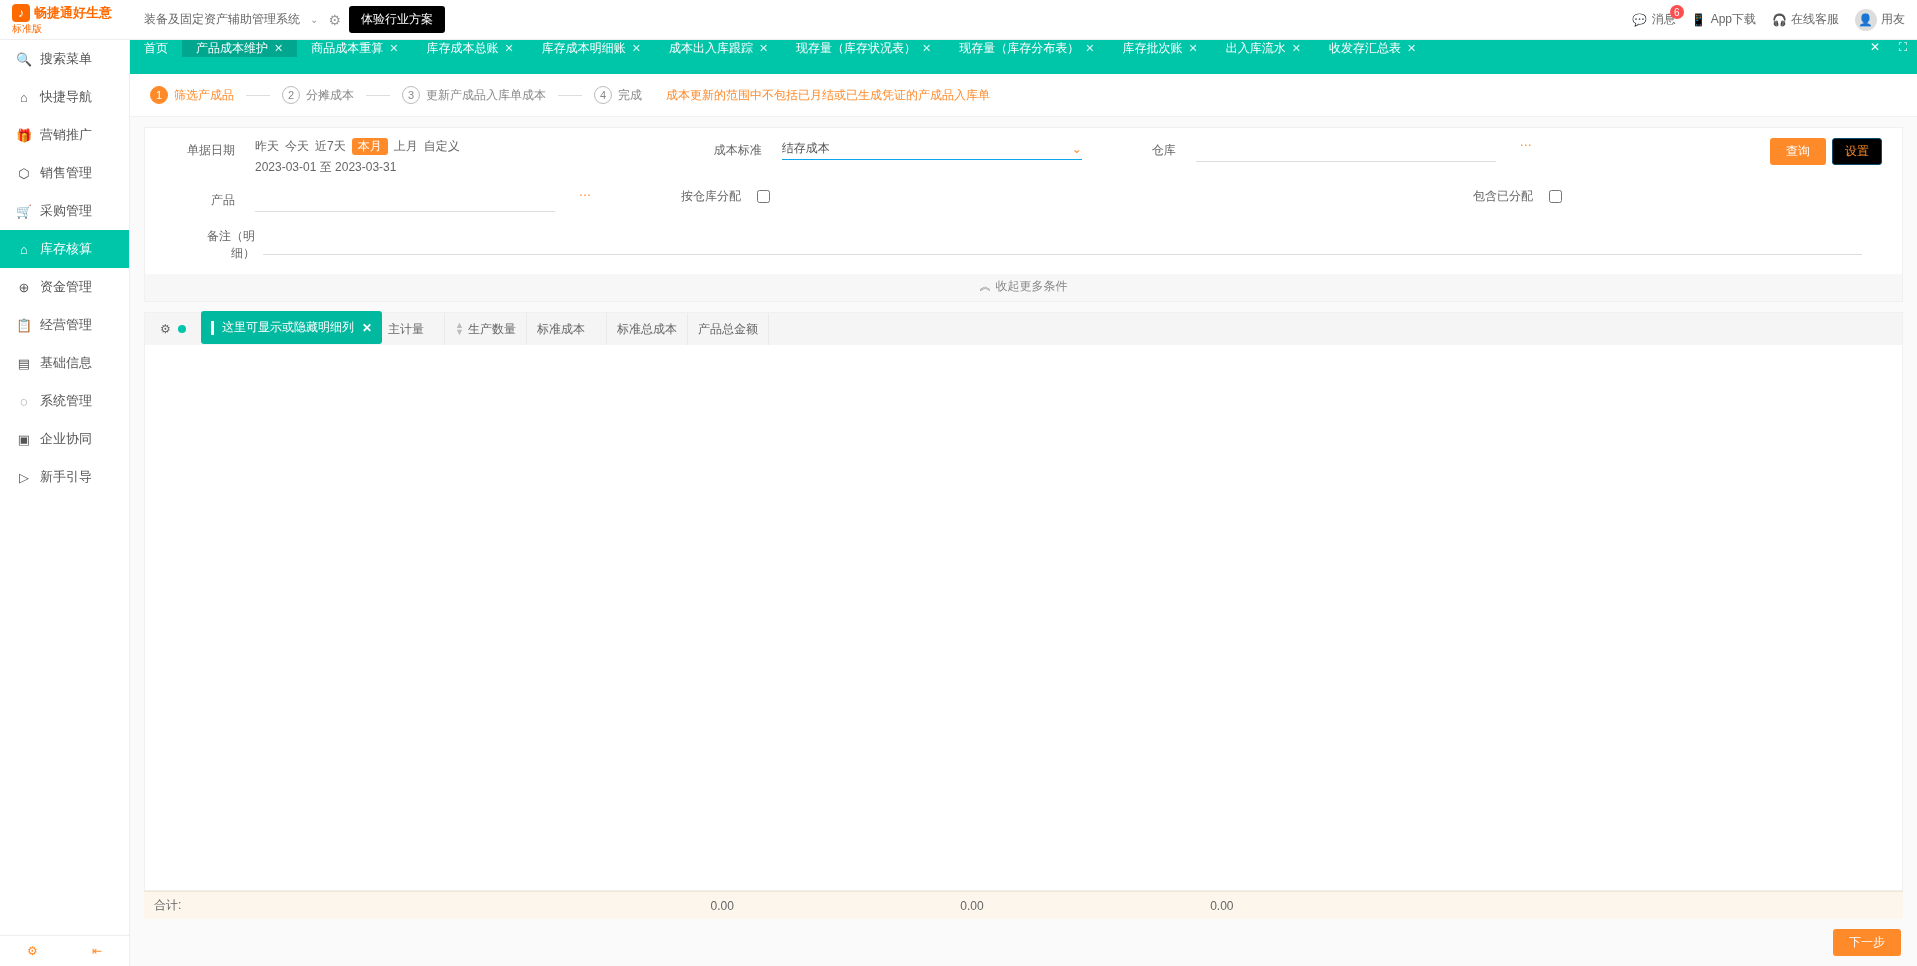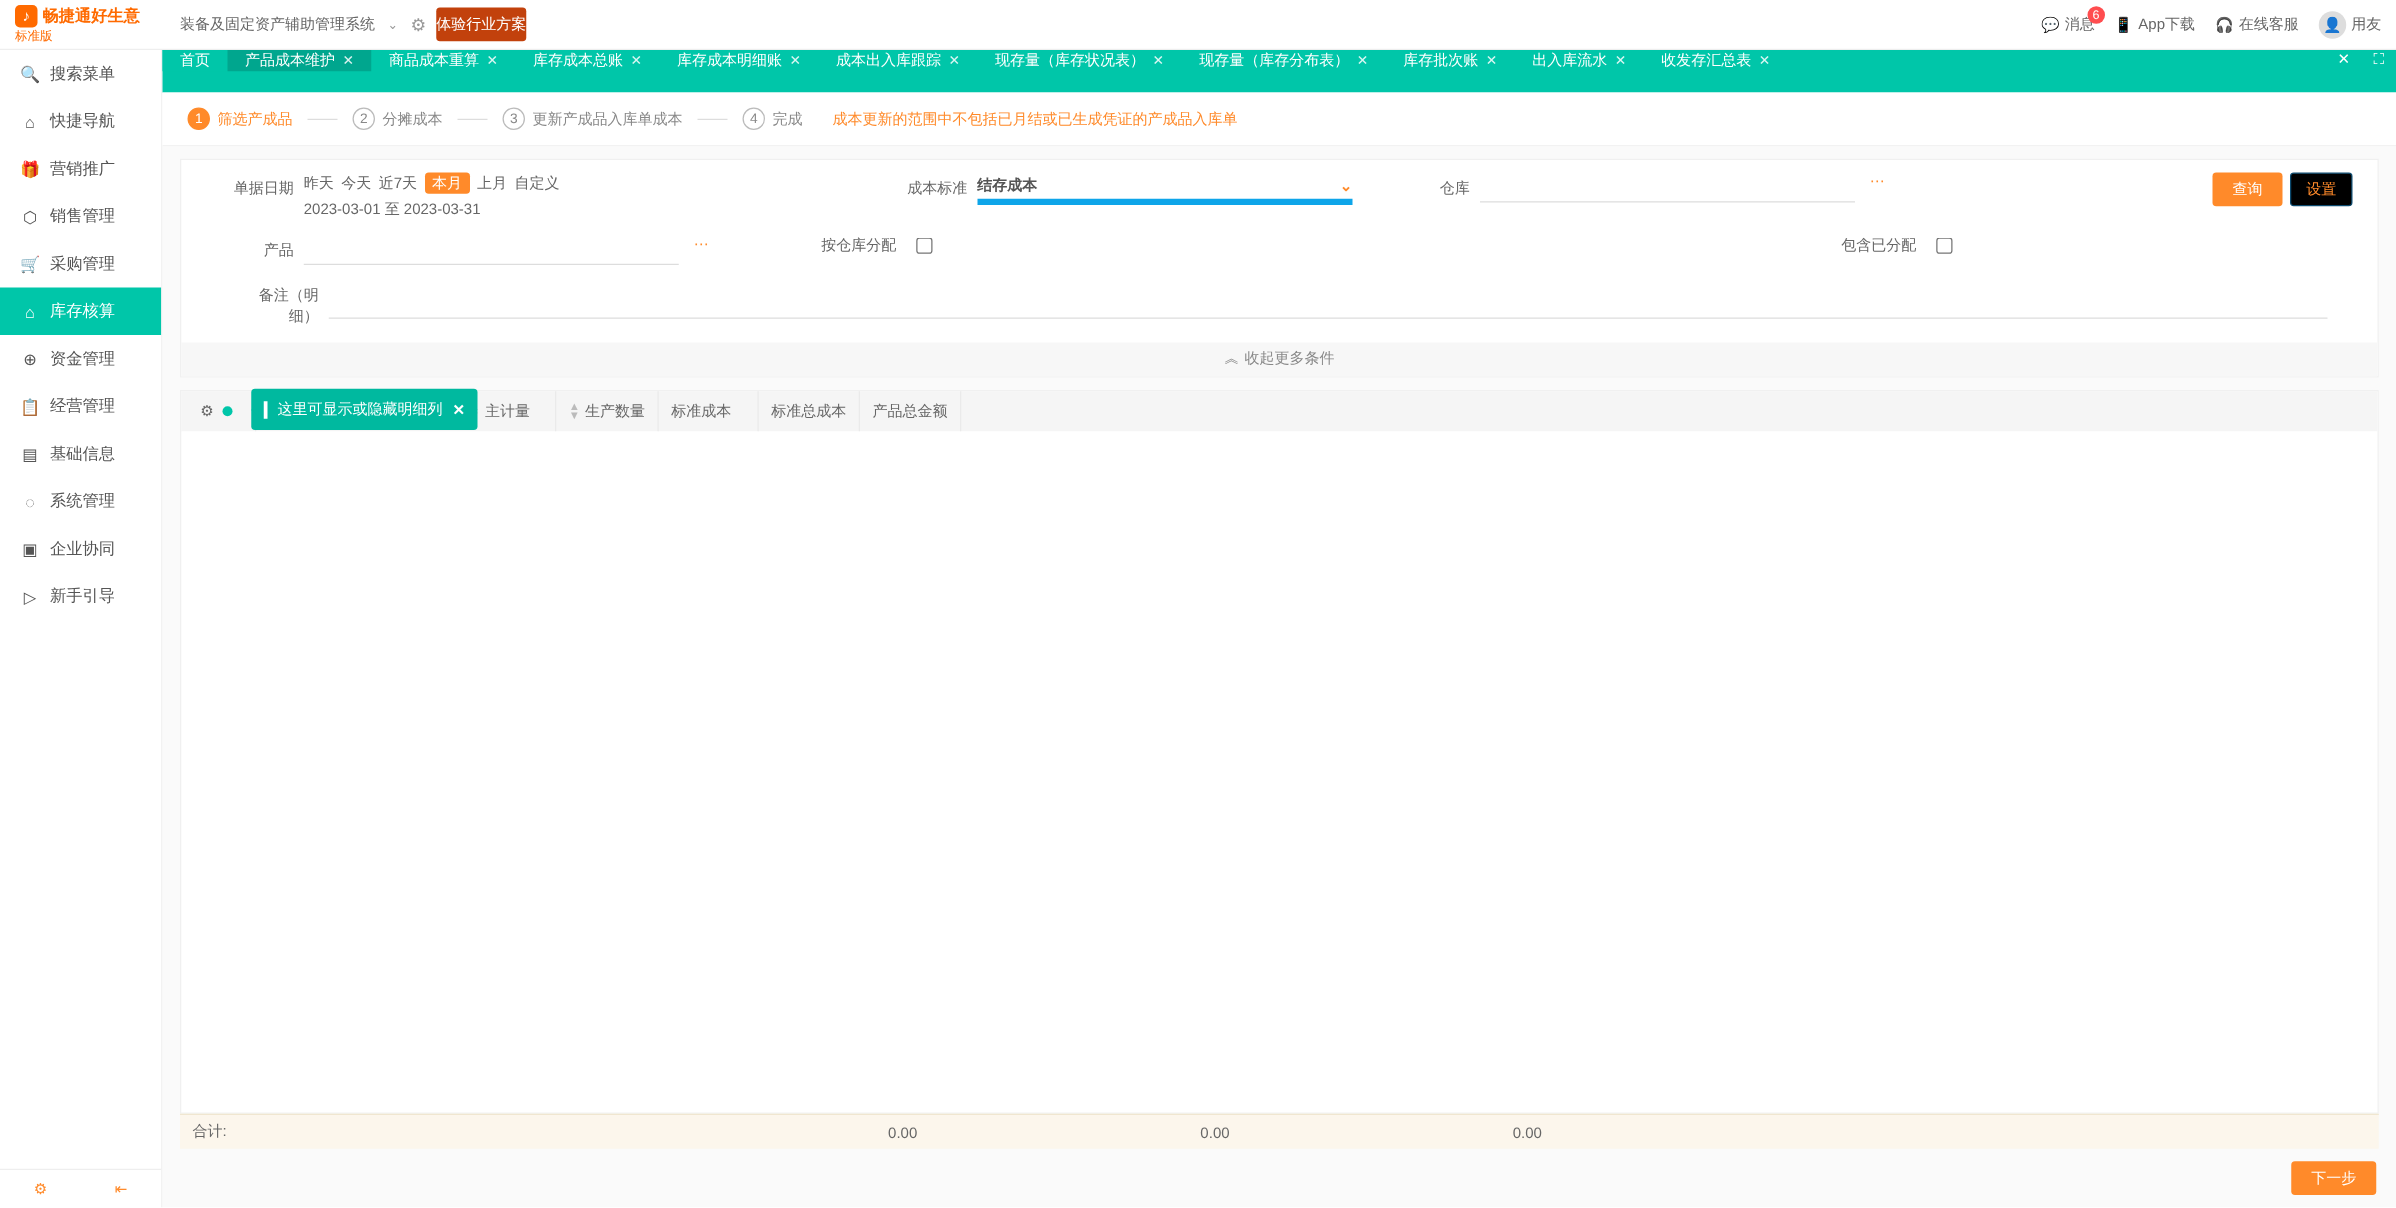--- a/index.html
+++ b/index.html
@@ -8,21 +8,21 @@
 
 
 .top-header { display: flex; align-items: center; height: 40px; border-bottom: 1px solid #eee; padding: 0 12px; }
 .logo-area { display: flex; flex-direction: column; align-items: flex-start; margin-right: 20px; }
 .logo-row { display: flex; align-items: center; gap: 4px; color: #ff6a00; font-weight: bold; font-size: 13px; }
 .logo-icon { width: 18px; height: 18px; border-radius: 4px; background: #ff6a00; display: flex; align-items: center; justify-content: center; color: #fff; font-size: 12px; }
 .logo-sub { font-size: 10px; color: #ff6a00; }
 .sys-select { display: flex; align-items: center; gap: 10px; color: #666; font-size: 12px; margin-left: 12px; margin-right: 10px; }
 .chev { color: #999; font-size: 10px; }
 .gear-sm { color: #999; font-size: 14px; }
-.btn-industry { background: #c2410c; color: #fff; border: none; padding: 5px 0; border-radius: 3px; font-size: 12px; cursor: pointer; margin-left: 8px; }
+.btn-industry { background: #000000; color: #fff; border: none; padding: 5px 12px; border-radius: 3px; font-size: 12px; cursor: pointer; margin-left: 8px; }
 .spacer { flex: 1; }
 .header-right { display: flex; align-items: center; gap: 16px; color: #666; }
 .hr-item { display: flex; align-items: center; gap: 4px; cursor: pointer; position: relative; }
 .badge-red { position: absolute; top: -6px; right: -8px; background: #ff4d4f; color: #fff; border-radius: 8px; min-width: 14px; height: 14px; font-size: 10px; display: flex; align-items: center; justify-content: center; padding: 0 3px; }
 .avatar { width: 22px; height: 22px; border-radius: 50%; background: #ddd; display: flex; align-items: center; justify-content: center; color: #fff; font-size: 12px; }
 
 
 .body { display: flex; flex: 1; min-height: 0; }
 
 
@@ -48,30 +48,30 @@
 .step { display: flex; align-items: center; gap: 6px; color: #888; }
 .step .num { width: 18px; height: 18px; border-radius: 50%; border: 1px solid #bbb; display: flex; align-items: center; justify-content: center; font-size: 11px; }
 .step.active .num { background: #ff8a2a; border-color: #ff8a2a; color: #fff; }
 .step.active { color: #ff8a2a; }
 .step-sep { width: 24px; height: 1px; background: #ddd; }
 .steps-note { color: #ff8a2a; margin-left: 12px; }
 
 
 .filter-panel { background: #fff; margin: 10px 14px 0 14px; padding: 10px 20px 0 20px; border: 1px solid #f0f0f0; }
 .filter-row { display: flex; align-items: flex-start; gap: 24px; margin-bottom: 12px; flex-wrap: wrap; }
-.filter-group { display: flex; align-items: flex-start; gap: 8px; }
+.filter-group { display: flex; align-items: flex-start; gap: 20px; }
 .filter-label { width: 70px; text-align: right; color: #666; padding-top: 4px; }
 .date-picks { display: flex; flex-direction: column; gap: 4px; }
 .date-quick { display: flex; gap: 6px; }
 .dq { color: #666; cursor: pointer; }
 .dq.active { background: #ff8a2a; color: #fff; border-radius: 3px; padding: 0 6px; }
 .date-range { color: #666; }
 .underline-input { border: none; border-bottom: 1px solid #ddd; width: 300px; padding: 4px 2px; background: transparent; outline: none; }
 .underline-input.wide { width: 300px; }
-.sel-wrap { display: flex; align-items: center; border-bottom: 5px solid #0ea5e9; width: 300px; padding: 2px 0; color: #555; justify-content: space-between; font-weight: bold; }
+.sel-wrap { display: flex; align-items: center; border-bottom: 1px solid #0ea5e9; width: 300px; padding: 2px 0; color: #555; justify-content: space-between; }
 .sel-wrap .chev2 { color: #ff8a2a; }
 .dots { color: #ff8a2a; letter-spacing: 2px; cursor: pointer; padding: 0 4px; }
 .chk-wrap { display: flex; align-items: center; gap: 16px; color: #666; }
 .btns { display: flex; flex-direction: row; gap: 6px; margin-left: auto; }
 .btn-primary { background: #ff8a2a; color: #fff; border: none; padding: 5px 16px; border-radius: 3px; cursor: pointer; font-size: 12px; }
 .btn-ghost { background: #000000; color: #ff8a2a; border: 1px solid #0c4a6e; padding: 4px 12px; border-radius: 3px; cursor: pointer; font-size: 12px; }
 .collapse-bar { display: flex; justify-content: center; padding: 4px 0 6px 0; color: #888; font-size: 12px; cursor: pointer; gap: 4px; background: #f7f7f7; margin: 0 -20px; }
 
 
 .table-wrap { background: #fff; margin: 10px 14px 0 14px; border: 1px solid #f0f0f0; display: flex; flex-direction: column; flex: 1; min-height: 0; }

